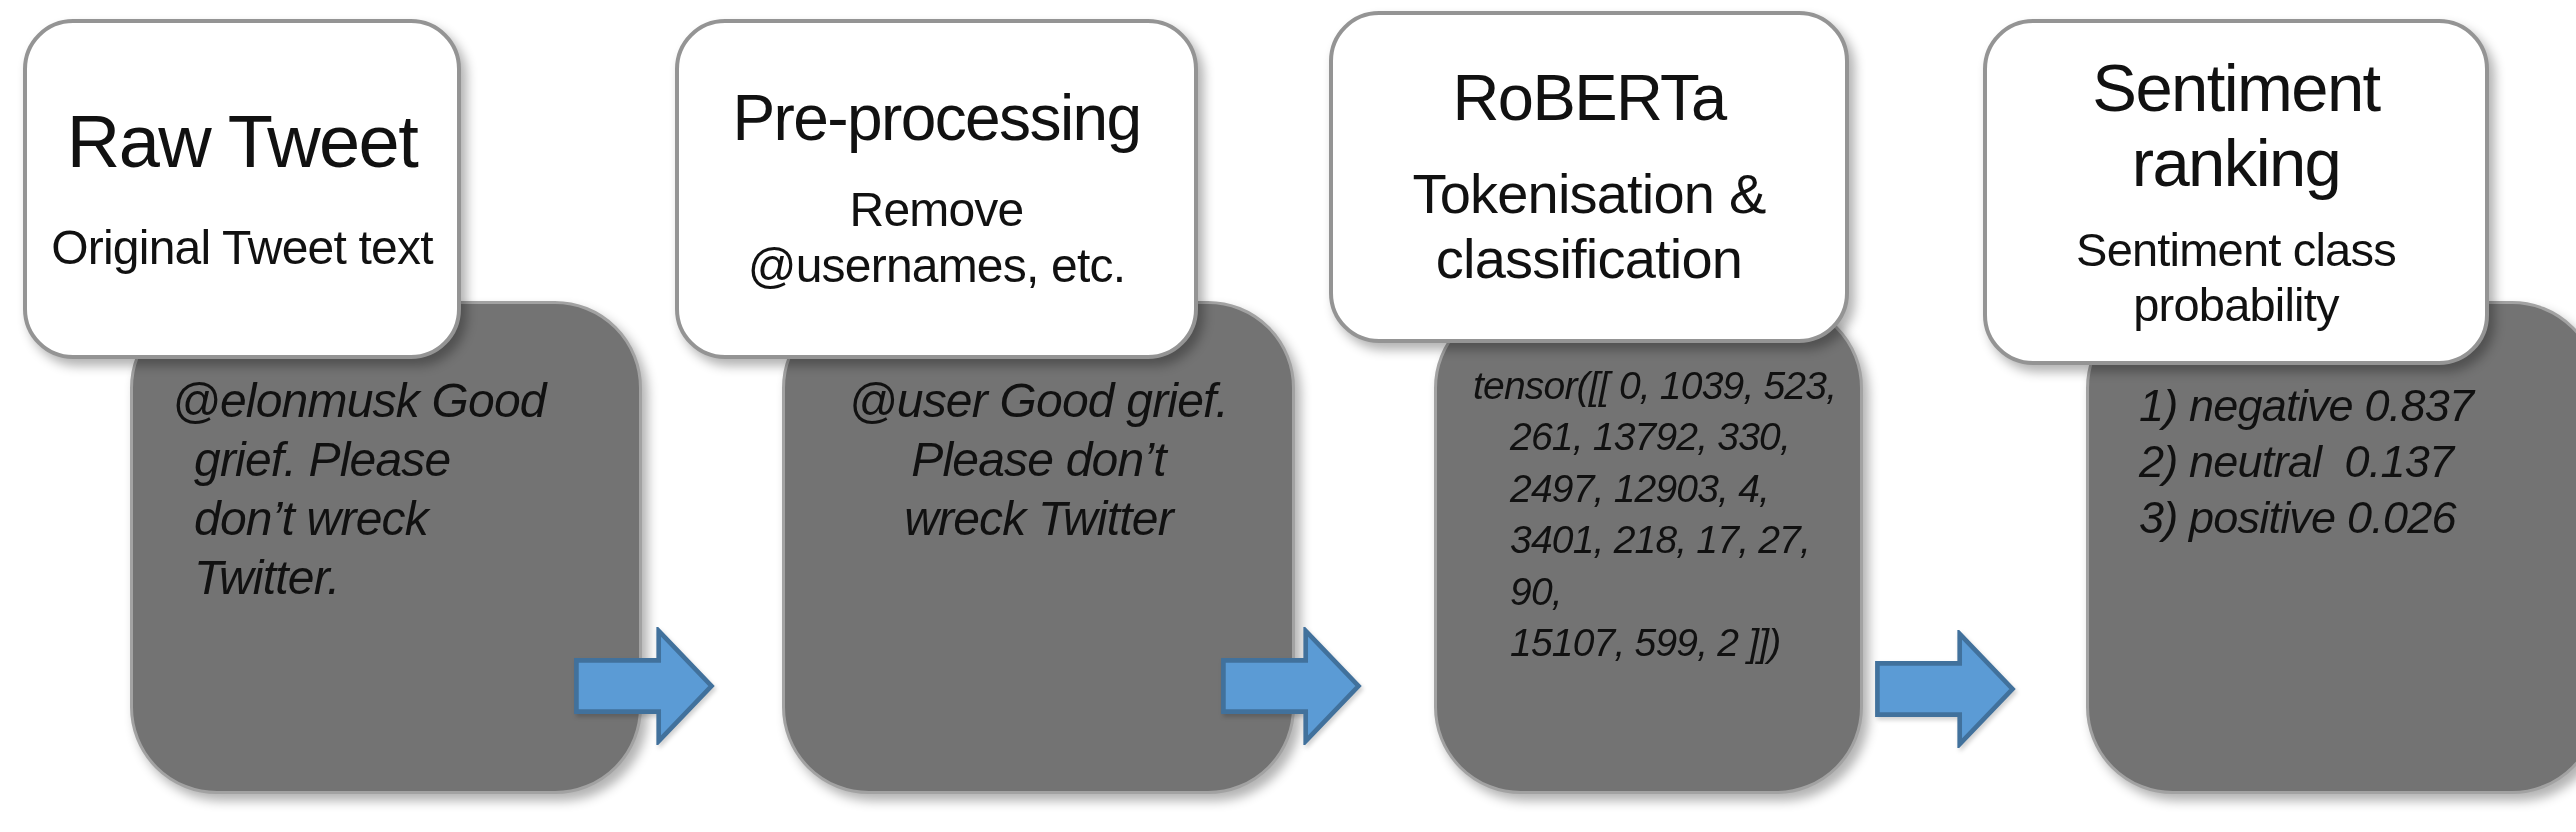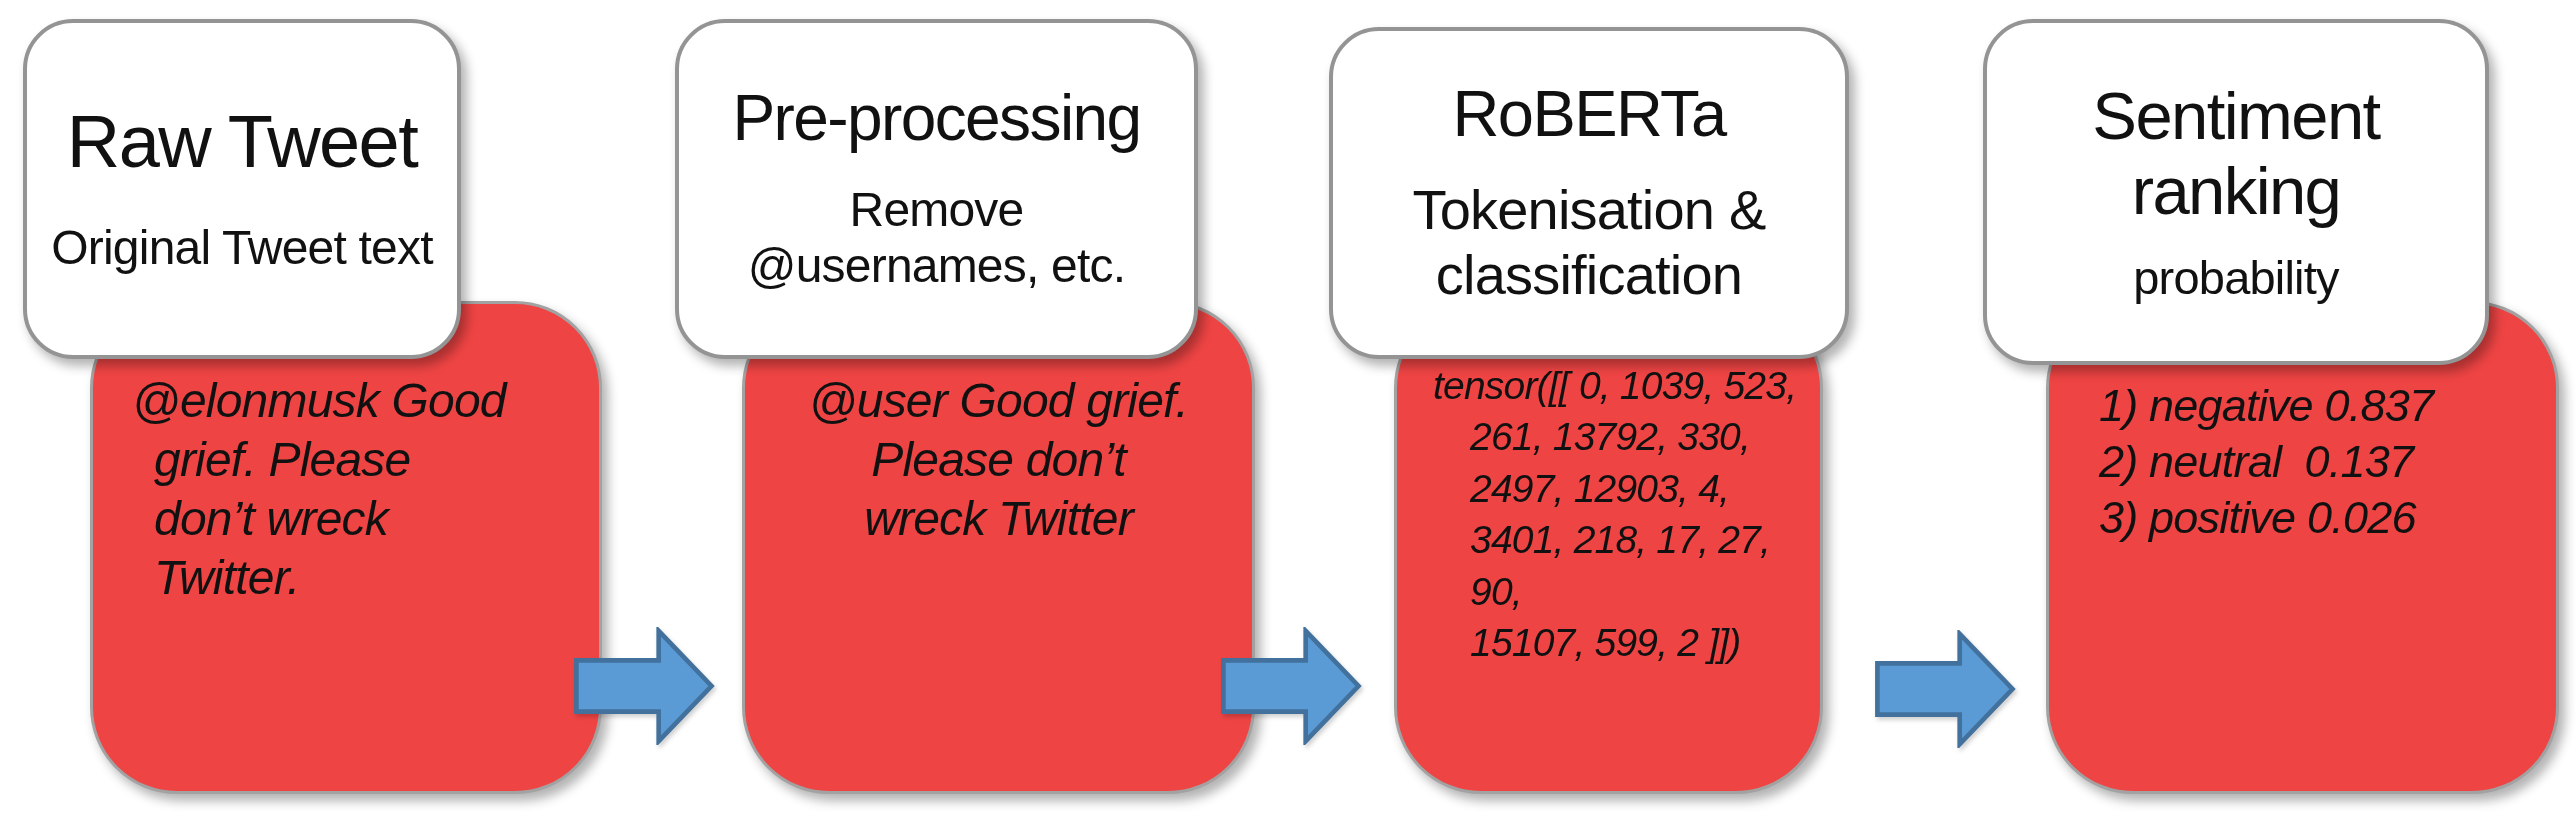--- a/index.html
+++ b/index.html
@@ -16,25 +16,26 @@
     background:#ffffff;
     border:4.7px solid #949494;
     border-radius:50px;
     box-shadow:5.4px 7px 11px rgba(0,0,0,0.30);
     display:flex;flex-direction:column;
     align-items:center;justify-content:center;
     text-align:center;
     z-index:3;
   }
   .gcard{
-    background:#ef4444;
+    background:#737373;
     border:3.9px solid #a2a2a2;
     border-radius:87px;
     box-shadow:5.4px 7px 11px rgba(0,0,0,0.30);
     z-index:1;
+    margin-left:40px;
   }
   .title{line-height:1.12;letter-spacing:-1.6px;white-space:pre-wrap;}
   .subtitle{line-height:1.17;letter-spacing:-0.8px;margin-top:37px;}
   .subtitle div{white-space:pre-wrap;}
   .outbody{font-style:italic;letter-spacing:-0.8px;}
   .outbody .ln{white-space:pre-wrap;}
   .arrow{position:absolute;z-index:4;filter:drop-shadow(2.3px 3.1px 2.3px rgba(0,0,0,0.18));}
 
   
   #w1{left:23px;top:18.6px;width:438px;height:340px;}
@@ -45,21 +46,21 @@
   #g1 .ln.ind{margin-left:22px;}
 
   
   #w2{left:675px;top:18.6px;width:523px;height:340px;}
   #w2 .title{font-size:64px;}
   #w2 .subtitle{font-size:48px;margin-top:28px;}
   #g2{left:742px;top:301px;width:513px;height:493px;}
   #g2 .outbody{padding:67px 18.6px 0 18.6px;font-size:48px;line-height:1.23;text-align:center;}
 
   
-  #w3{left:1329px;top:27px;width:520px;height:332px;}
+  #w3{left:1329px;top:11px;width:520px;height:332px;}
   #w3 .title{font-size:65px;}
   #w3 .subtitle{font-size:56px;margin-top:26px;}
   #g3{left:1394px;top:301px;width:429px;height:493px;}
   #g3 .outbody{padding:56px 18.6px 0 36px;font-size:39px;line-height:1.32;}
   #g3 .ln.ind{margin-left:37px;}
 
   
   #w4{left:1983px;top:18.6px;width:506px;height:346px;}
   #w4 .title{font-size:67px;}
   #w4 .subtitle{font-size:47px;margin-top:23px;}
@@ -138,18 +139,19 @@
   <div class="card gcard" id="g4">
     <div class="outbody">
       <div class="ln">1) negative 0.837</div>
       <div class="ln">2) neutral  0.137</div>
       <div class="ln">3) positive 0.026</div>
     </div>
   </div>
   <div class="card wcard" id="w4">
     <div class="title">Sentiment ranking</div>
     <div class="subtitle">
+      <div>Sentiment class</div>
       <div>probability</div>
     </div>
   </div>
 
 </div>
 
 
 </body></html>

